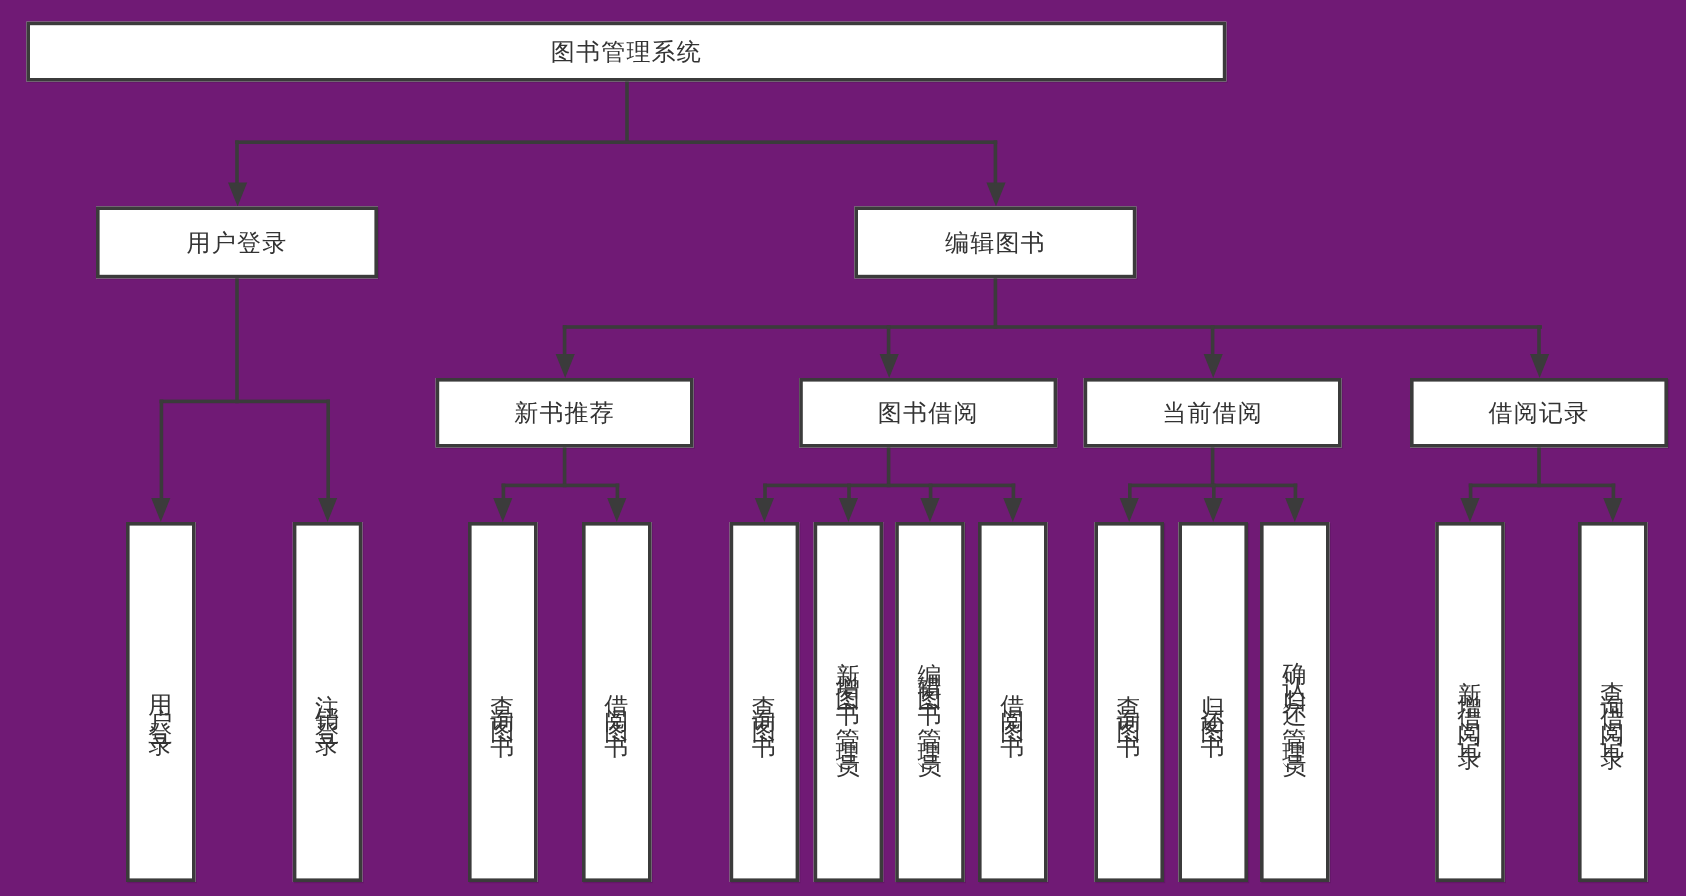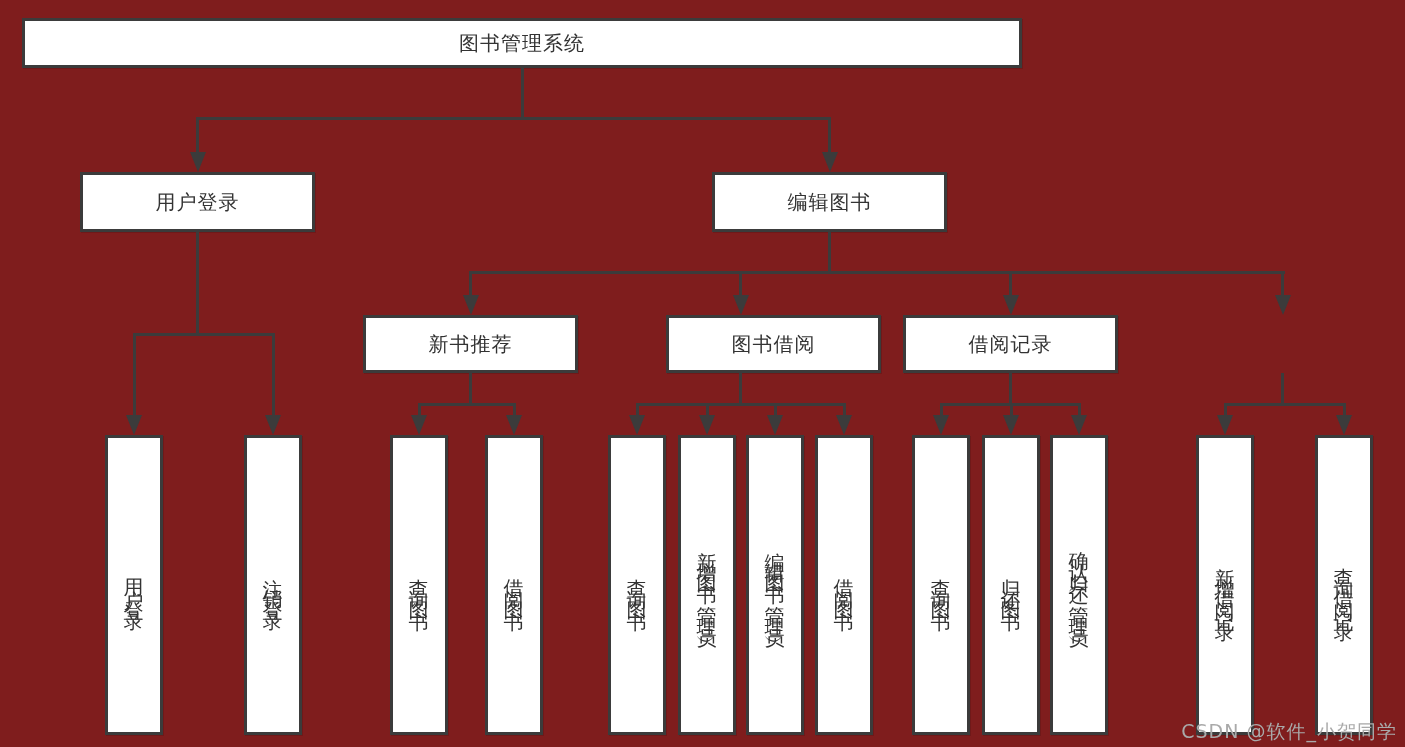--- a/index.html
+++ b/index.html
@@ -1,19 +1,19 @@
 <!DOCTYPE html>
 <html><head>
 <meta charset="utf-8">
 <style>
   html,body{margin:0;padding:0;background:#ffffff;}
   .canvas{
     position:relative;
     width:1405px;height:747px;
-    background:#7f1d1d;
+    background:#701a75;
     font-family:"DejaVu Sans","Liberation Sans",sans-serif;
     overflow:hidden;
   }
   .box{
     position:absolute;
     background:#ffffff;
     border:3px solid #3b3b3b;
     box-sizing:border-box;
     display:flex;align-items:center;justify-content:center;
     color:#333333;
@@ -91,20 +91,23 @@
   <div class="vline" style="left:1281px;top:271px;height:27px;"></div>
   <div class="arrow" style="left:1274.5px;top:295px;"></div>
 
   <div class="box l3" style="left:363px;">
     <span>新书推荐</span>
   </div>
   <div class="box l3" style="left:666px;">
     <span>图书借阅</span>
   </div>
   <div class="box l3" style="left:903px;">
+    <span>当前借阅</span>
+  </div>
+  <div class="box l3" style="left:1175px;">
     <span>借阅记录</span>
   </div>
 
   <div class="vline" style="left:469px;top:373px;height:33px;"></div>
   <div class="hline" style="left:417.5px;top:403px;width:98px;"></div>
   <div class="vline" style="left:417.5px;top:403px;height:14px;"></div>
   <div class="arrow" style="left:411px;top:415px;"></div>
   <div class="vline" style="left:512.5px;top:403px;height:14px;"></div>
   <div class="arrow" style="left:506px;top:415px;"></div>
 
@@ -172,15 +175,14 @@
     <span class="vtext">确认归还（管理员）</span>
   </div>
 
   <div class="box leaf" style="left:1196px;">
     <span class="vtext">新增借阅记录</span>
   </div>
   <div class="box leaf" style="left:1315px;">
     <span class="vtext">查询借阅记录</span>
   </div>
 
-  <div class="watermark">CSDN @软件_小贺同学</div>
 
 </div>
 
 </body></html>

